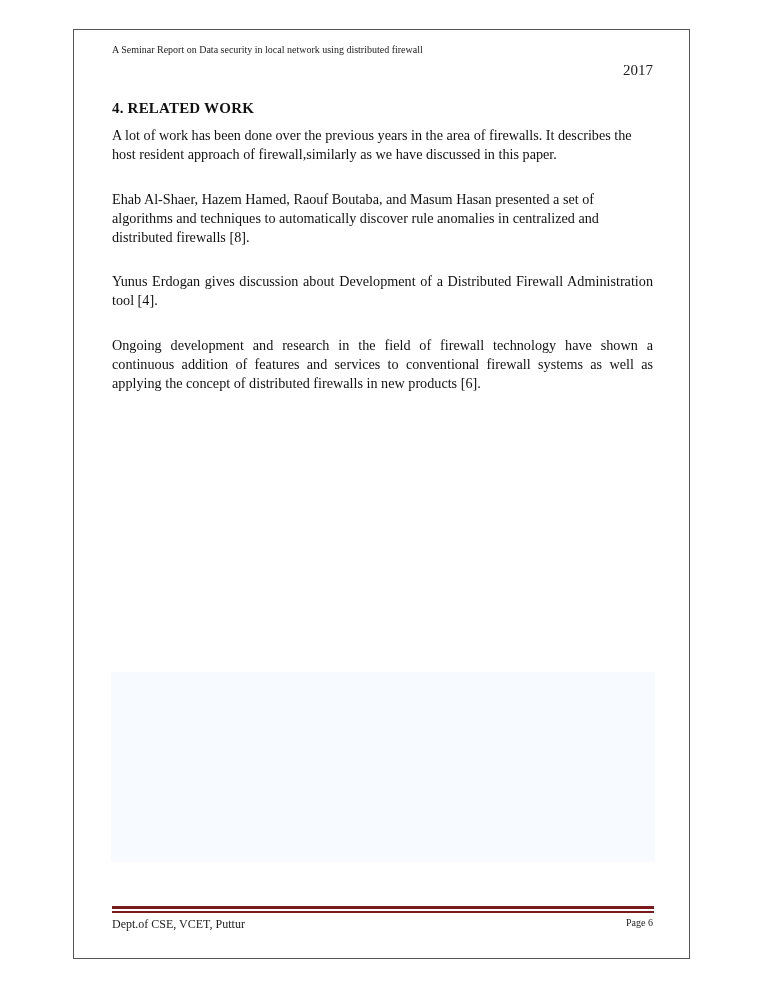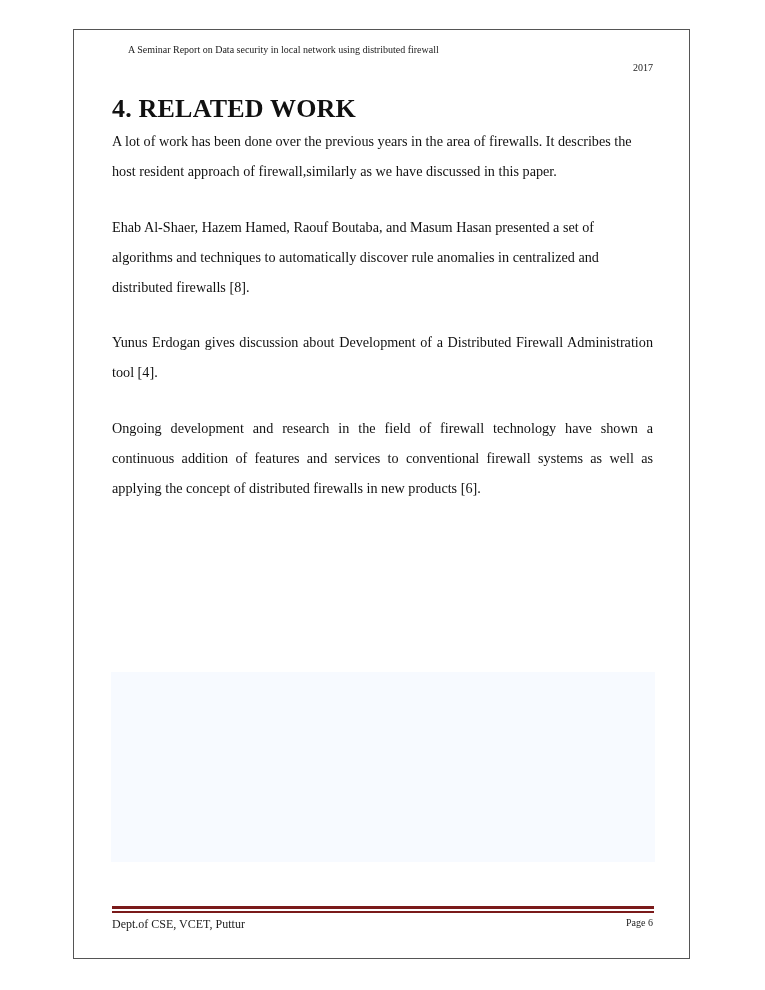--- a/index.html
+++ b/index.html
@@ -24,49 +24,48 @@
     border: 1px solid #555555;
     box-sizing: border-box;
   }
   .running-header {
     position: absolute;
     left: 112px;
     top: 44px;
     font-size: 10px;
     color: #222;
     white-space: nowrap;
-    margin-left: 16px;
   }
   .header-year {
     position: absolute;
     right: 112px;
     top: 62px;
-    font-size: 10px;
+    font-size: 15px;
     color: #222;
     margin-left: 11px;
   }
   .section-title {
     position: absolute;
     left: 112px;
-    top: 94px;
-    font-size: 26px;
+    top: 100px;
+    font-size: 15px;
     font-weight: bold;
     margin: 0;
     color: #111;
     letter-spacing: 0.2px;
   }
   .body-text {
     position: absolute;
     left: 112px;
     top: 126px;
     width: 541px;
   }
   .para {
     font-size: 14.2px;
-    line-height: 30px;
+    line-height: 19px;
     margin: 0 0 25.5px 0;
   }
   .para.justify {
     text-align: justify;
     text-align-last: left;
   }
   .blank-box {
     position: absolute;
     left: 111px;
     top: 672px;

